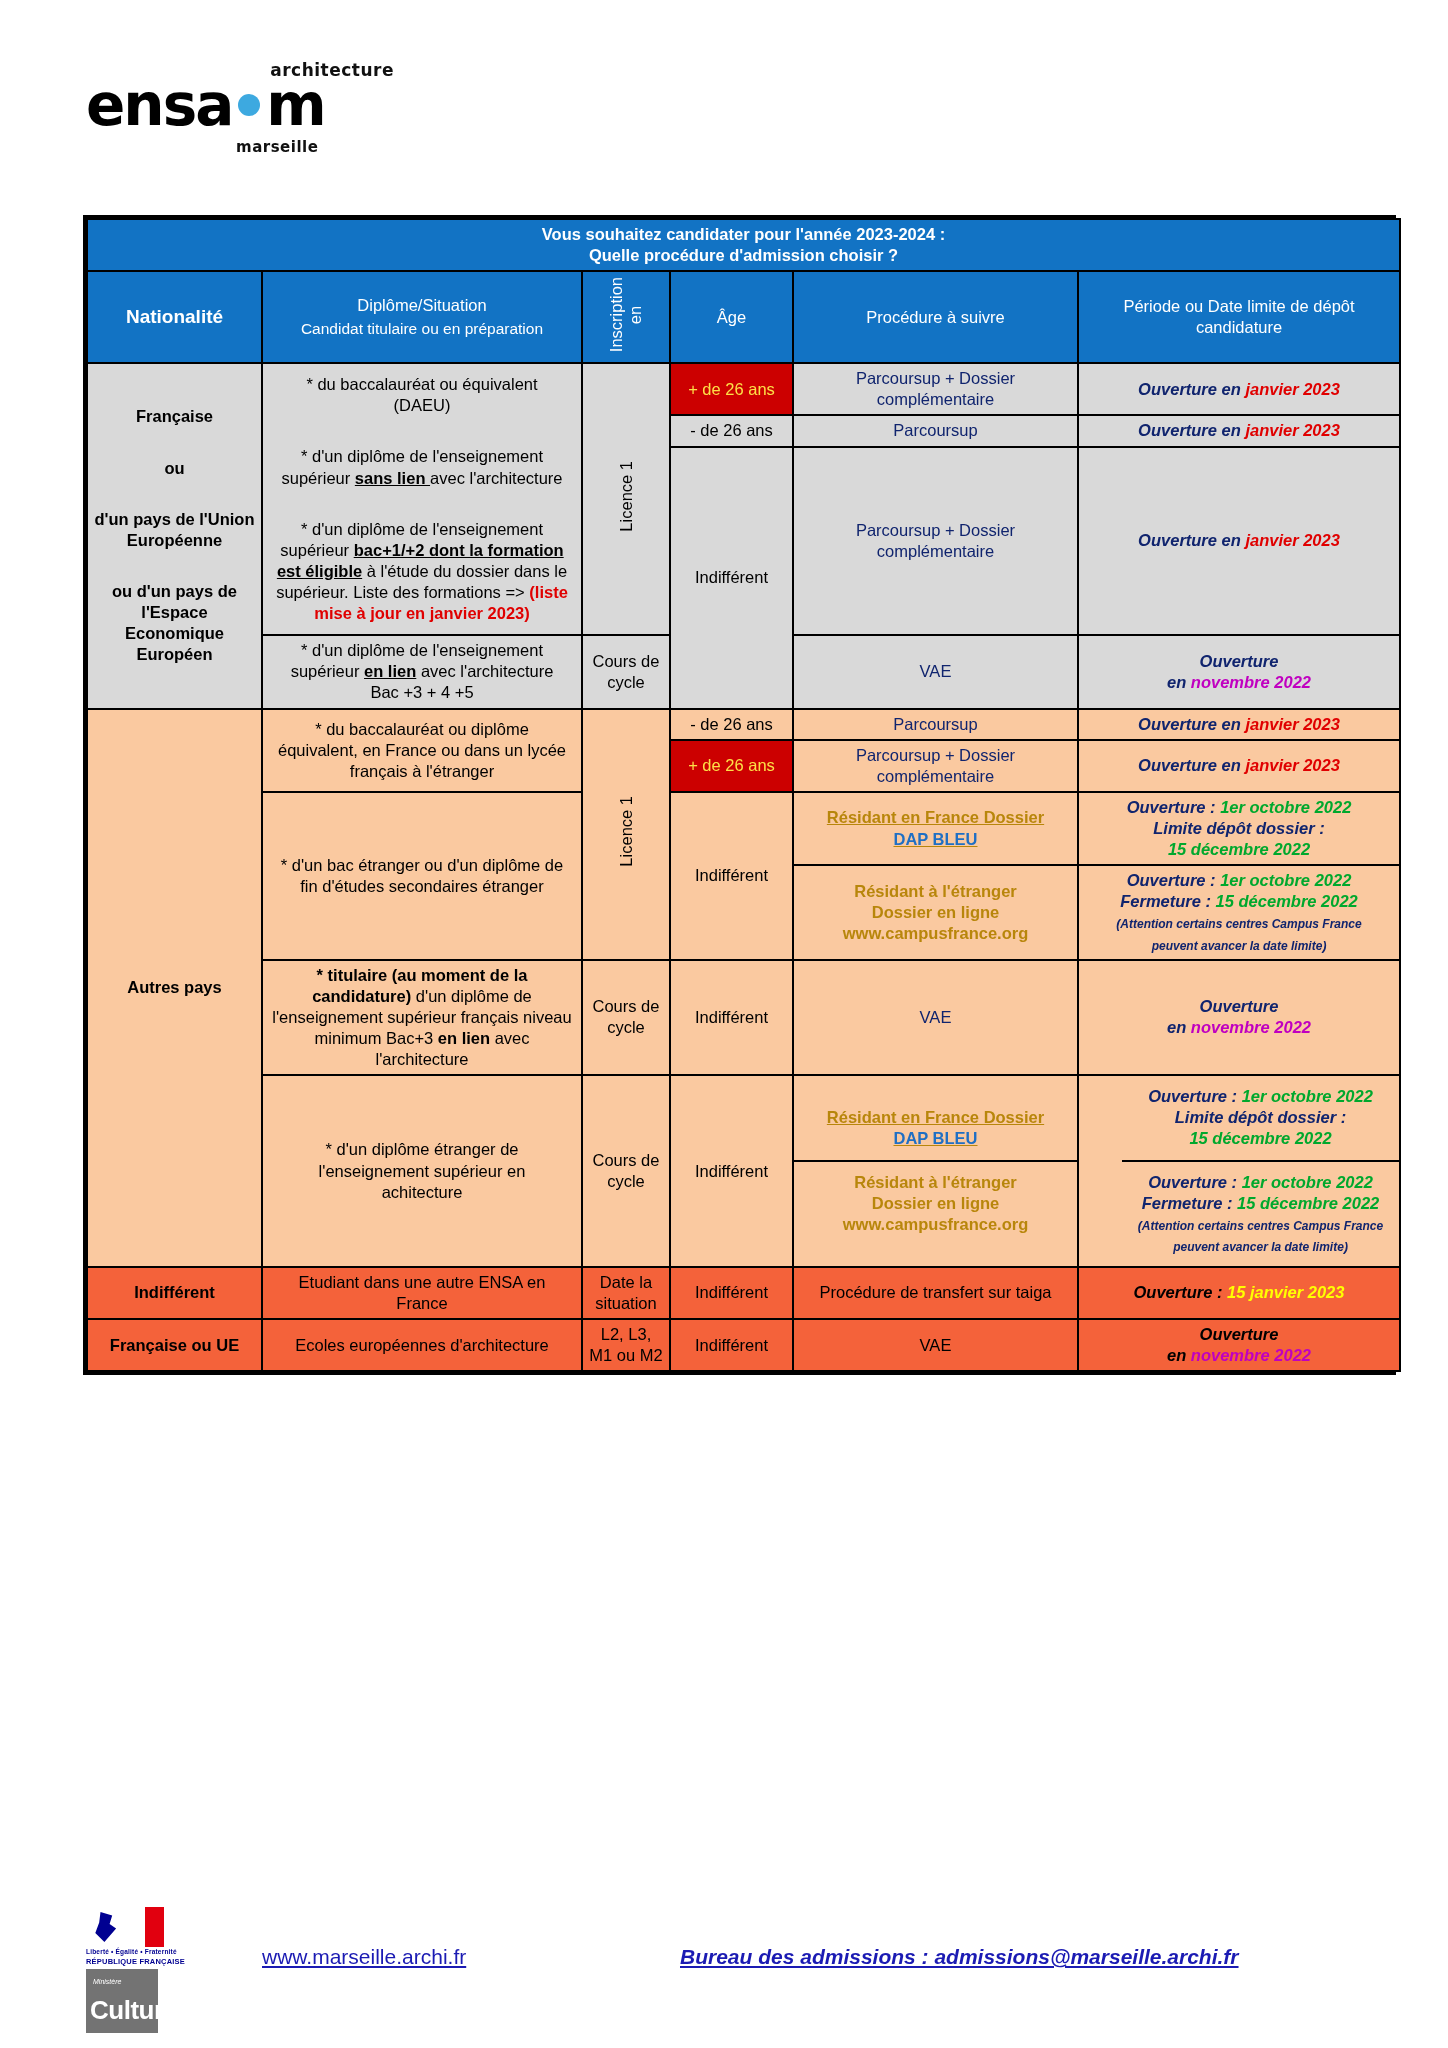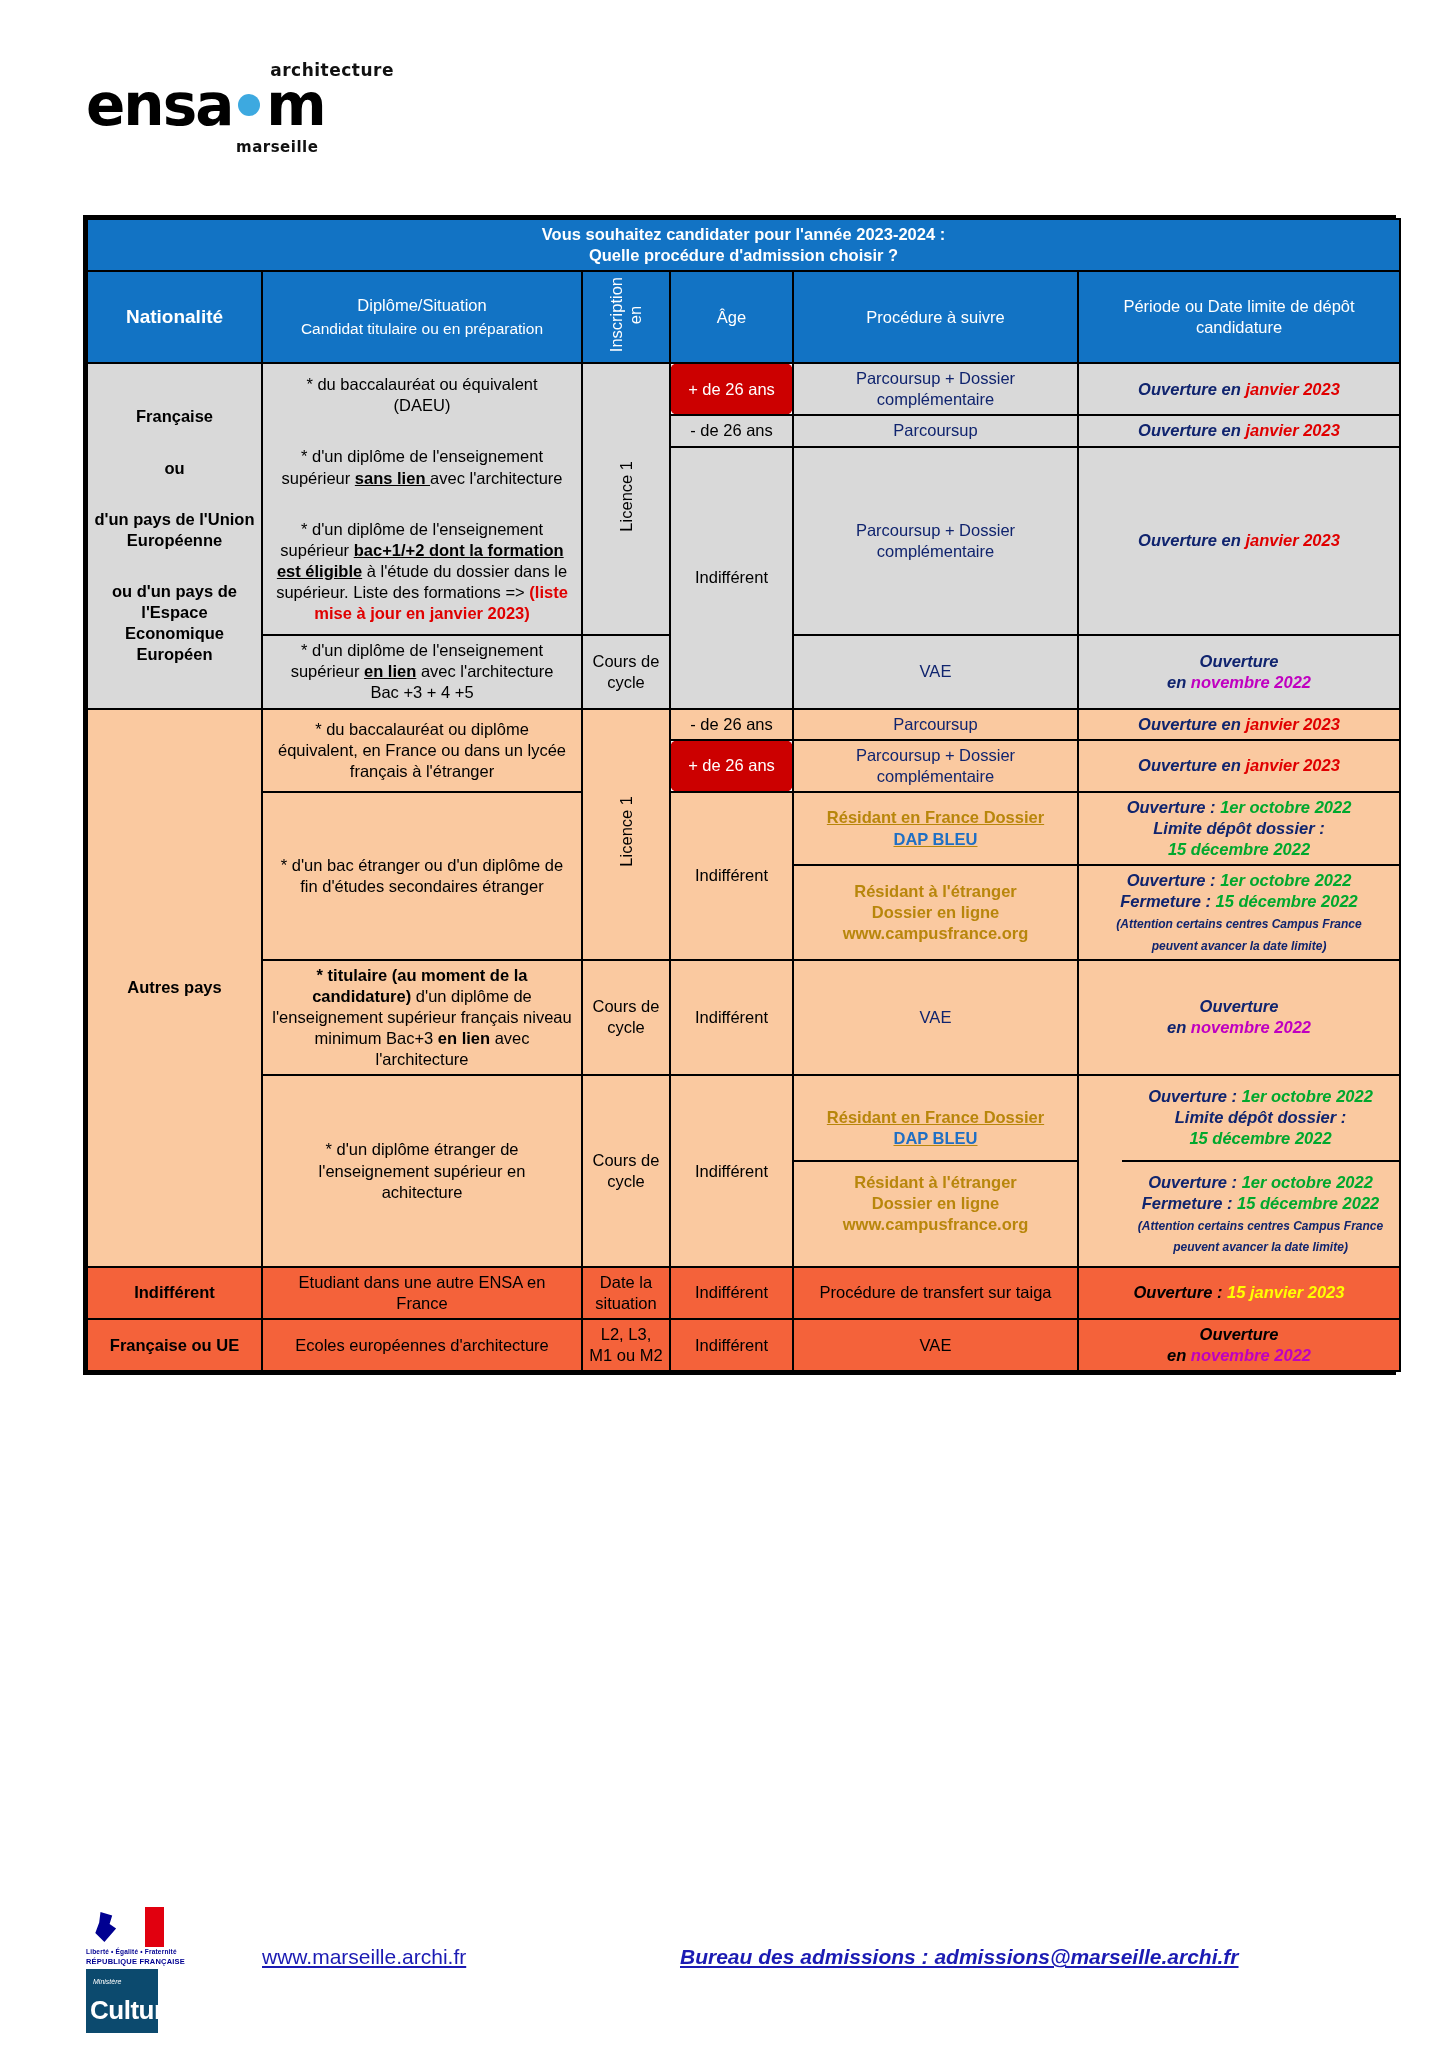--- a/index.html
+++ b/index.html
@@ -124,21 +124,21 @@
     transform: rotate(180deg);
     display: inline-block;
     line-height: 1.15;
     text-align: center;
   }
 
   
   .fill-grey   { background: #D9D9D9; }
   .fill-peach  { background: #FAC9A0; }
   .fill-orange { background: #F4623A; }
-  .fill-red    { background: #CC0000; color: #ffffff; border-radius: 8px; }
+  .fill-red    { background: #CC0000; color: #fde047; }
 
   .b  { font-weight: bold; }
   .u  { text-decoration: underline; }
   .ub { font-weight: bold; text-decoration: underline; }
   .i  { font-style: italic; margin-left: 43px; }
   .tiny  { font-size: 12px; }
 
   .navy   { color: #10246E; }
   .red    { color: #E00000; }
   .green  { color: #00A82D; }
@@ -200,21 +200,21 @@
     position: absolute; left: 0; top: 50px;
     font-size: 7.5px; font-weight: bold; color: #000091;
     letter-spacing: 0.2px; white-space: nowrap;
   }
   .culture {
     position: absolute;
     left: 86px;
     top: 74px;
     width: 72px;
     height: 64px;
-    background: #0c4a6e;
+    background: #737373;
     color: #fff;
   }
   .culture .ministere {
     position: absolute; left: 7px; top: 9px;
     font-size: 7px; font-style: italic;
   }
   .culture .word {
     position: absolute; left: 4px; top: 26px;
     font-size: 26px; font-weight: 800; letter-spacing: -0.5px;
   }

